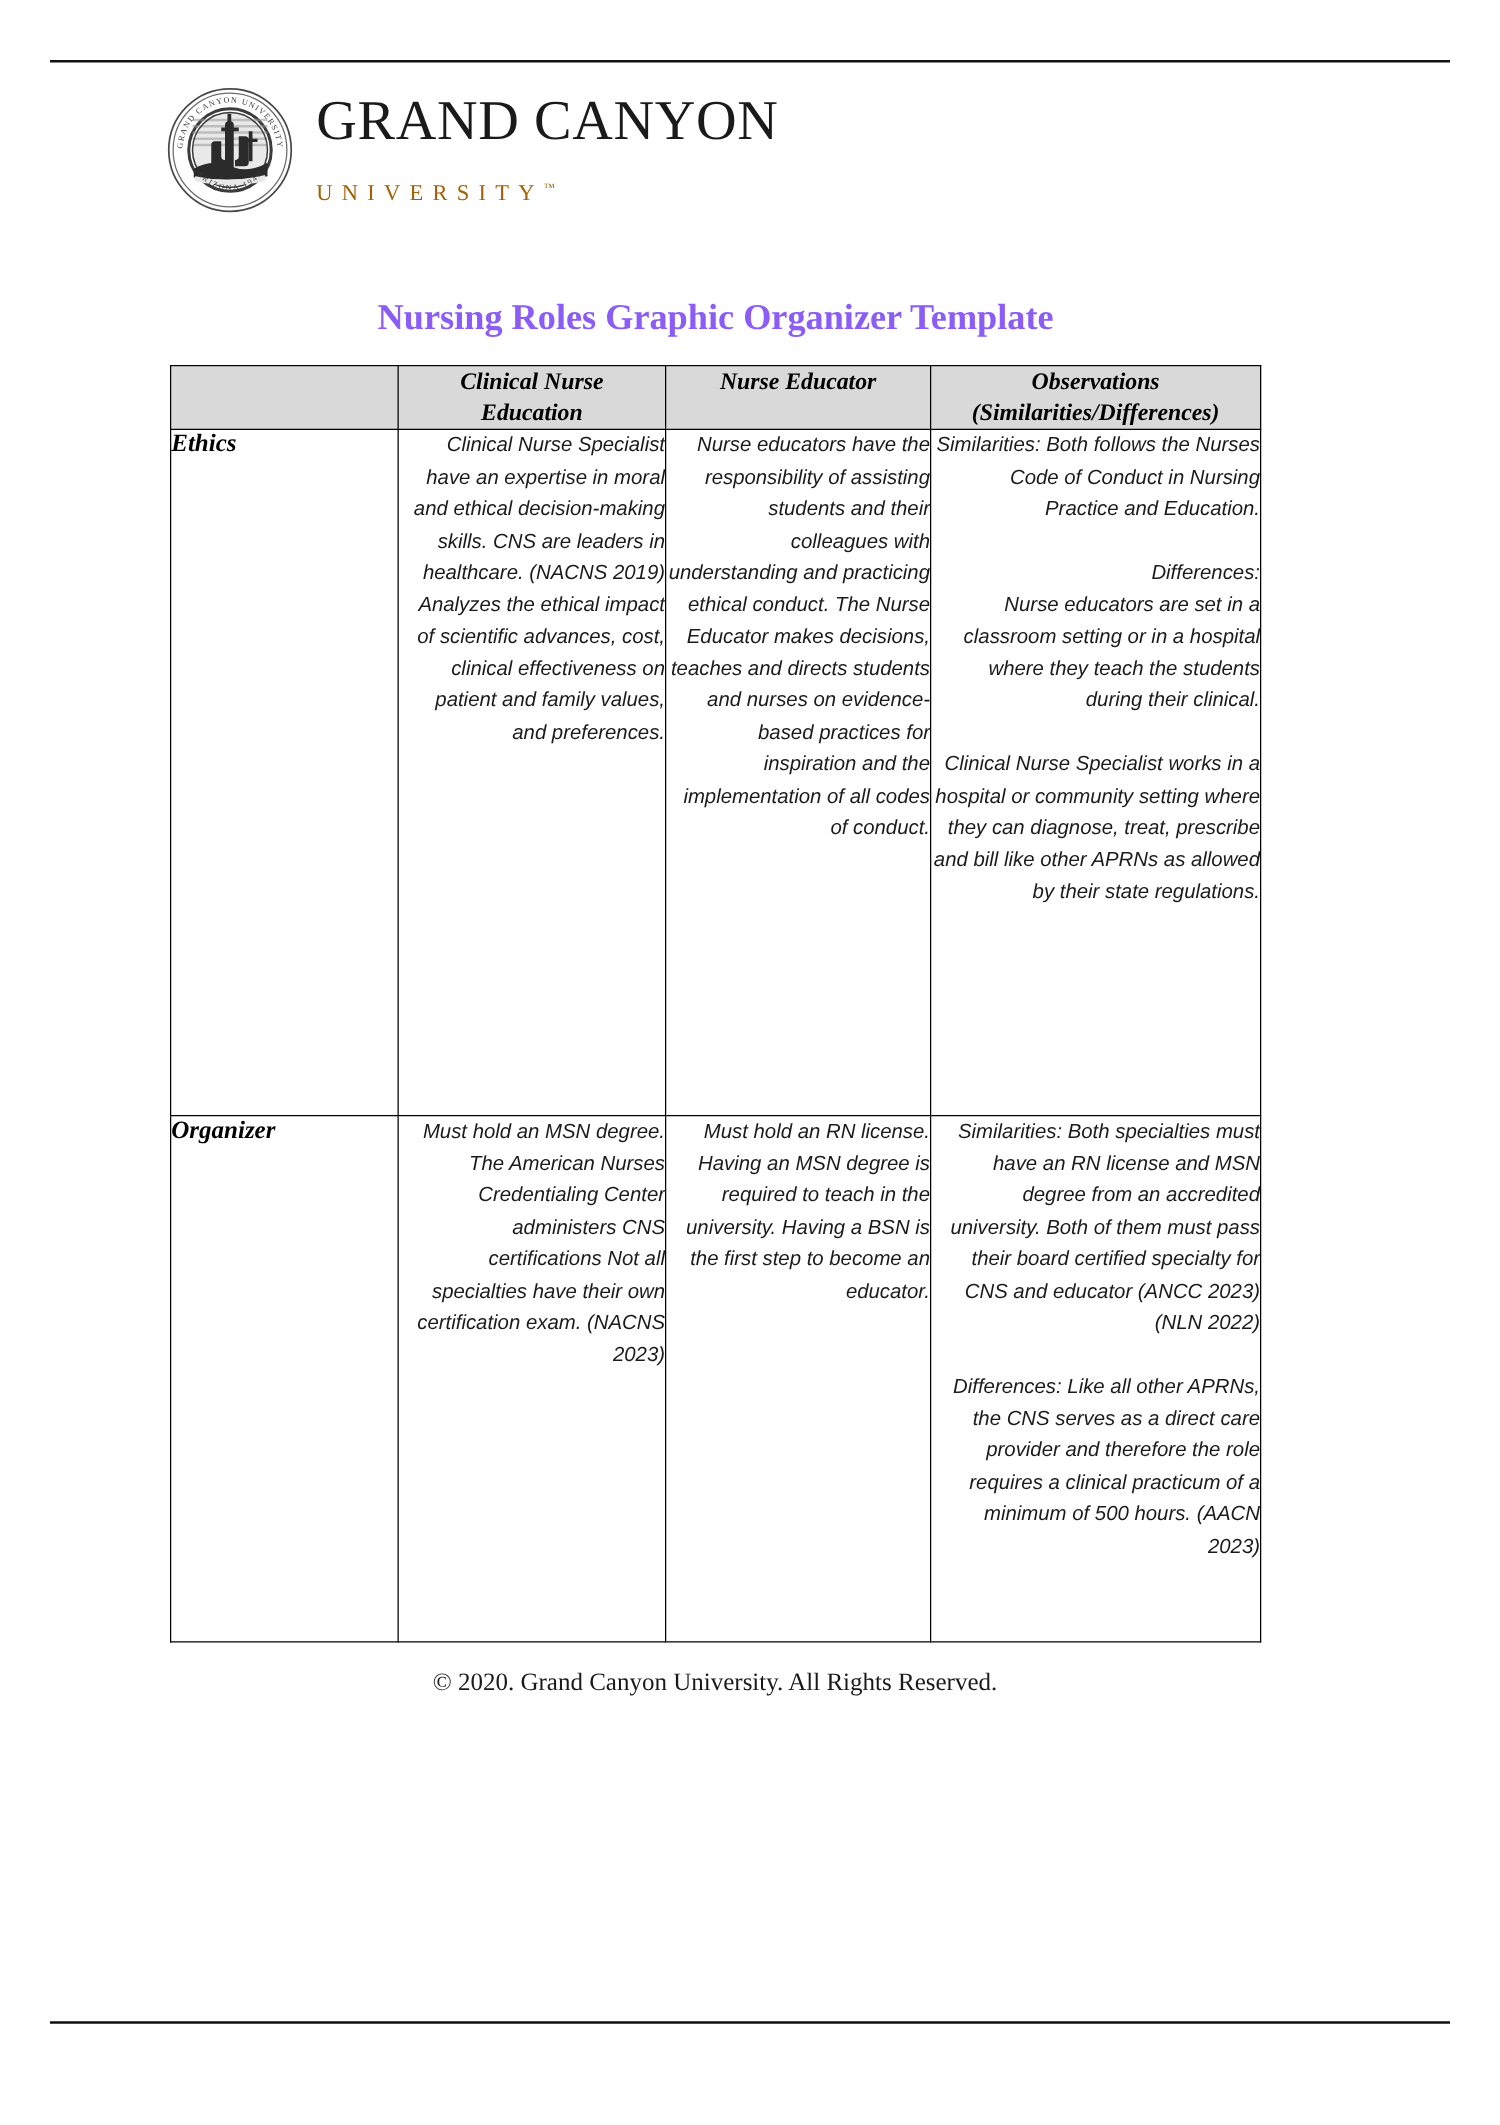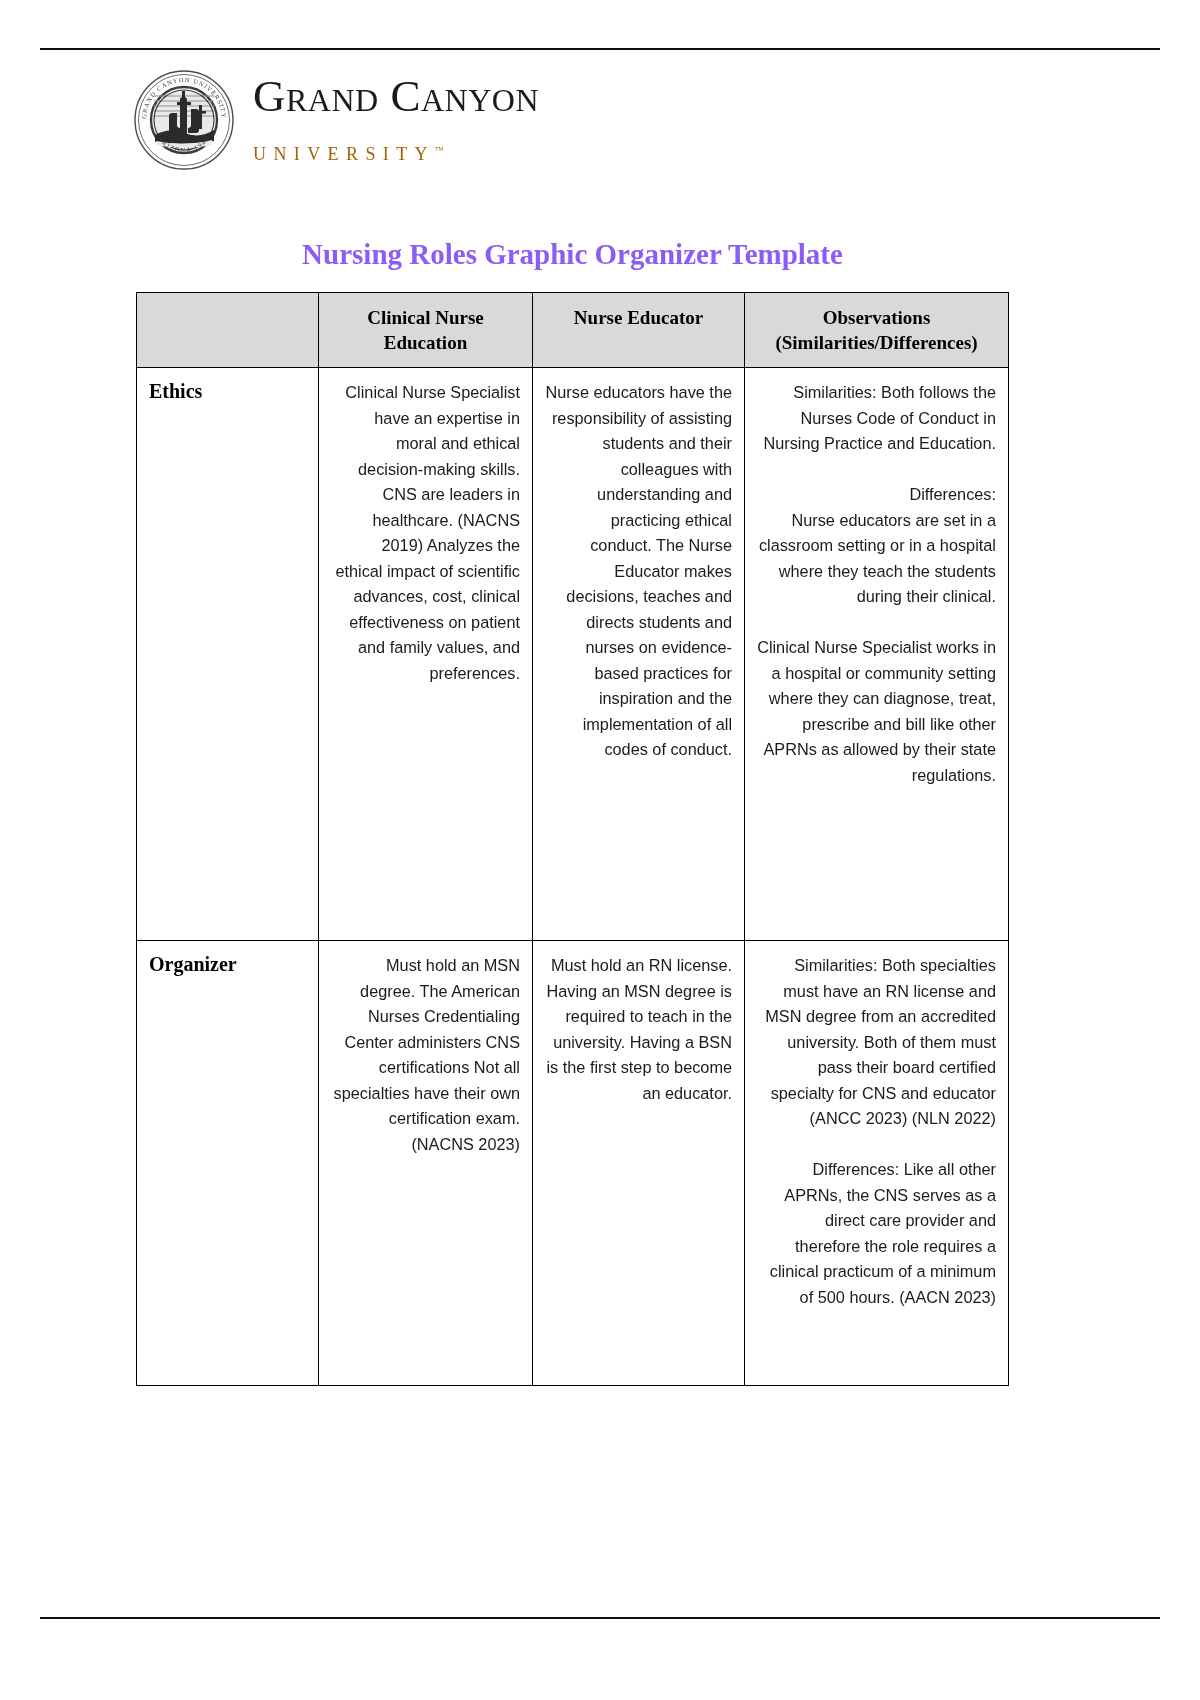--- a/index.html
+++ b/index.html
@@ -68,21 +68,21 @@
   }
   .wordmark-main {
     font-family: "Liberation Serif", serif;
     font-size: 45px;
     line-height: 1;
     letter-spacing: 0.5px;
     color: #1a1a1a;
     white-space: nowrap;
   }
   .wordmark-main .cap { font-size: 45px; }
-  .wordmark-main .sc  { font-size: 32px; margin-top: 28px; }
+  .wordmark-main .sc  { font-size: 45px; margin-top: 28px; }
   .wordmark-sub {
     margin-top: 25px;
     font-family: Liberation Serif, serif;
     font-size: 18px;
     letter-spacing: 7.4px;
     color: #a16207;
     white-space: nowrap;
     position: relative;
   }
   .tm {
@@ -109,21 +109,22 @@
     position: absolute;
     left: 136px;
     top: 292px;
     width: 872px;
     border-collapse: collapse;
     table-layout: fixed;
   }
   table.organizer td, table.organizer th {
     border: 1.6px solid #000;
     vertical-align: top;
-    padding: 12px;
+    padding: 0;
+    font-style: italic;
   }
   .col-label  { width: 182px; }
   .col-cns    { width: 214px; }
   .col-edu    { width: 212px; }
   .col-obs    { width: 264px; }
 
   thead th {
     background: #d9d9d9;
     text-align: center;
     font-family: "Liberation Serif", serif;
@@ -280,15 +281,16 @@
           <p>Must hold an RN license. Having an MSN degree is required to teach in the university. Having a BSN is the first step to become an educator.</p>
         </td>
         <td class="cell">
           <p>Similarities: Both specialties must have an RN license and MSN degree from an accredited university. Both of them must pass their board certified specialty for CNS and educator (ANCC 2023) (NLN 2022)</p>
           <p class="gap">Differences: Like all other APRNs, the CNS serves as a direct care provider and therefore the role requires a clinical practicum of a minimum of 500 hours. (AACN 2023)</p>
         </td>
       </tr>
     </tbody>
   </table>
 
+  <div class="footer">© 2020. Grand Canyon University. All Rights Reserved.</div>
 
   <div class="rule-bottom"></div>
 </div>
 
 </body></html>

